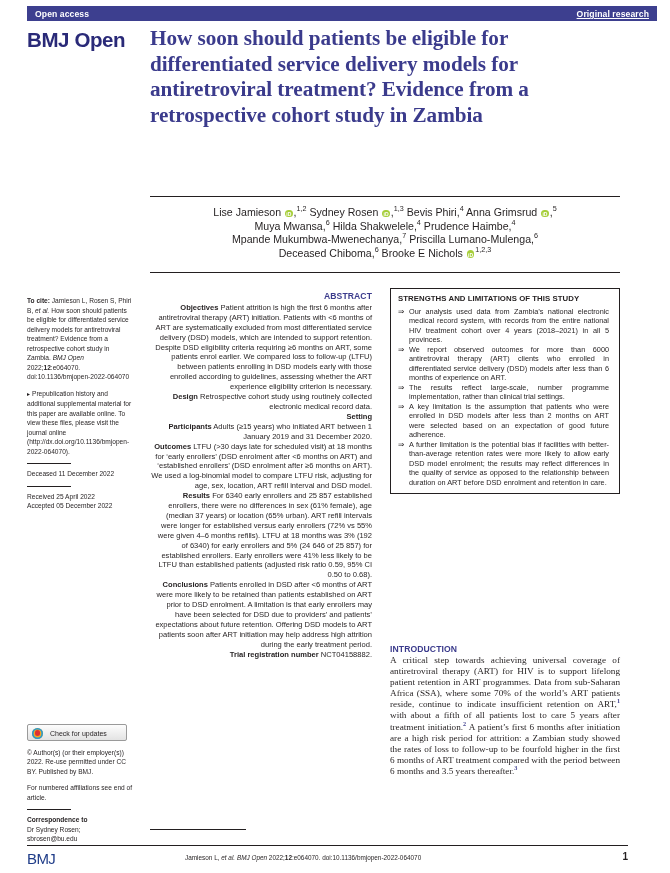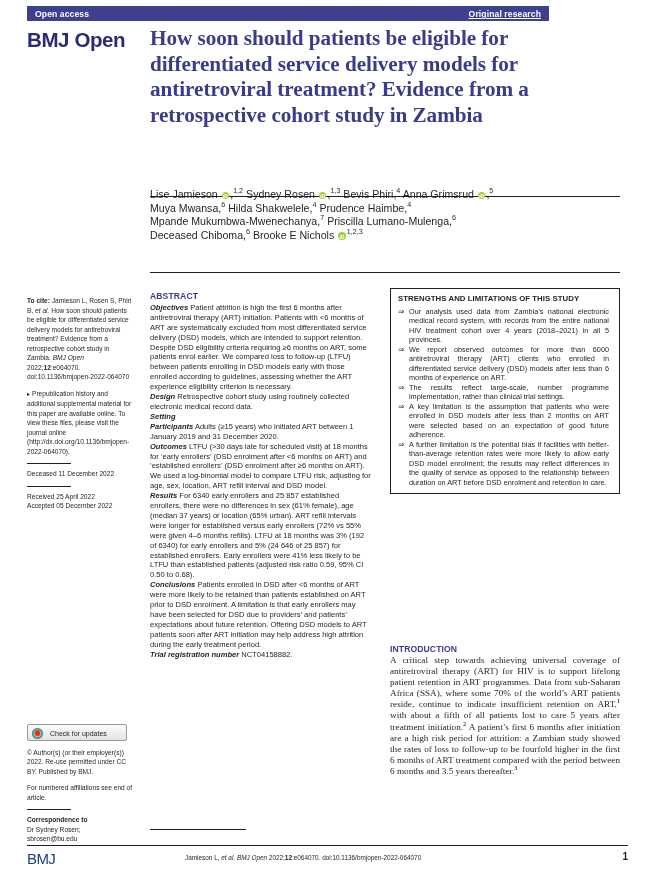--- a/index.html
+++ b/index.html
@@ -20,21 +20,21 @@
     left: 0; top: 0;
     width: 670px;
     height: 873px;
     background: #fff;
   }
 
   
   .topbar {
     position: absolute;
     left: 27px; top: 6px;
-    width: 522px; height: 15px;
+    width: 630px; height: 15px;
     background: #3d3f8f;
     color: #ffffff;
     font-size: 8.6px;
     font-weight: bold;
     letter-spacing: .1px;
   }
   .topbar .left  { position:absolute; left: 8px;  top: 3.2px; }
   .topbar .right { position:absolute; right: 8px; top: 3.2px; text-decoration: underline; }
 
   
@@ -56,25 +56,26 @@
     font-weight: bold;
     font-size: 21.2px;
     line-height: 25.5px;
     color: #3b3b8c;
     letter-spacing: -0.05px;
   }
 
   
   .authors {
     position: absolute;
-    left: 150px; top: 188px;
+    left: 150px; top: 206px;
     width: 470px;
     font-size: 10.6px;
     line-height: 13.6px;
     color: #231f20;
+    text-align: center;
   }
   .authors sup { font-size: 7.2px; vertical-align: super; line-height: 0; }
   .orcid {
     display: inline-block;
     width: 7.5px; height: 7.5px;
     border-radius: 50%;
     background: #a6ce39;
     position: relative;
     top: 1px;
     margin: 0 1px;
@@ -151,31 +152,31 @@
   }
 
   
   .abstract {
     position: absolute;
     left: 150px; top: 292px;
     width: 222px;
     font-size: 7.55px;
     line-height: 9.9px;
     color: #231f20;
-    text-align: left;
+    text-align: right;
   }
   .abstract h2 {
     margin: 0 0 1px 0;
     font-size: 8.6px;
     font-weight: bold;
     color: #3b3b8c;
     letter-spacing: .1px;
   }
   .abstract p { margin: 0; }
-  .abstract b { font-weight: bold; font-style: italic; }
+  .abstract b { font-weight: bold; }
   .abs-rule {
     position: absolute;
     left: 150px; top: 829px;
     width: 96px; height: 1px;
     background: #231f20;
   }
 
   
   .strengths {
     position: absolute;

